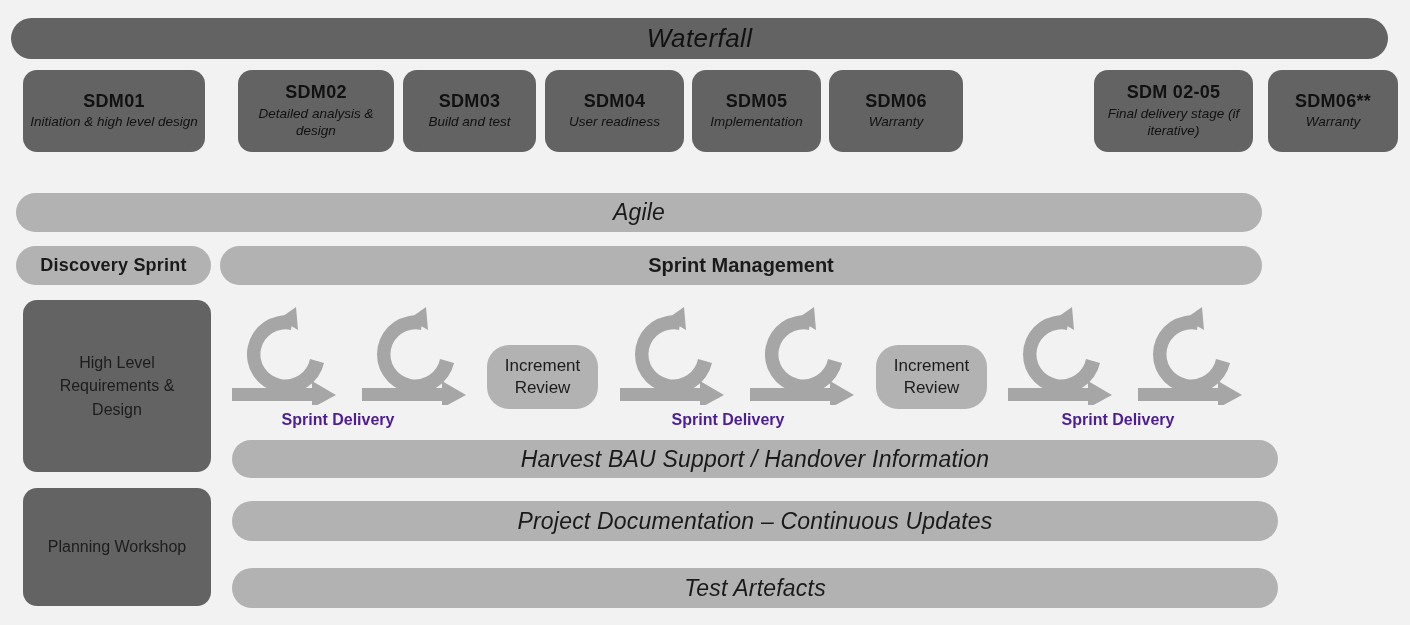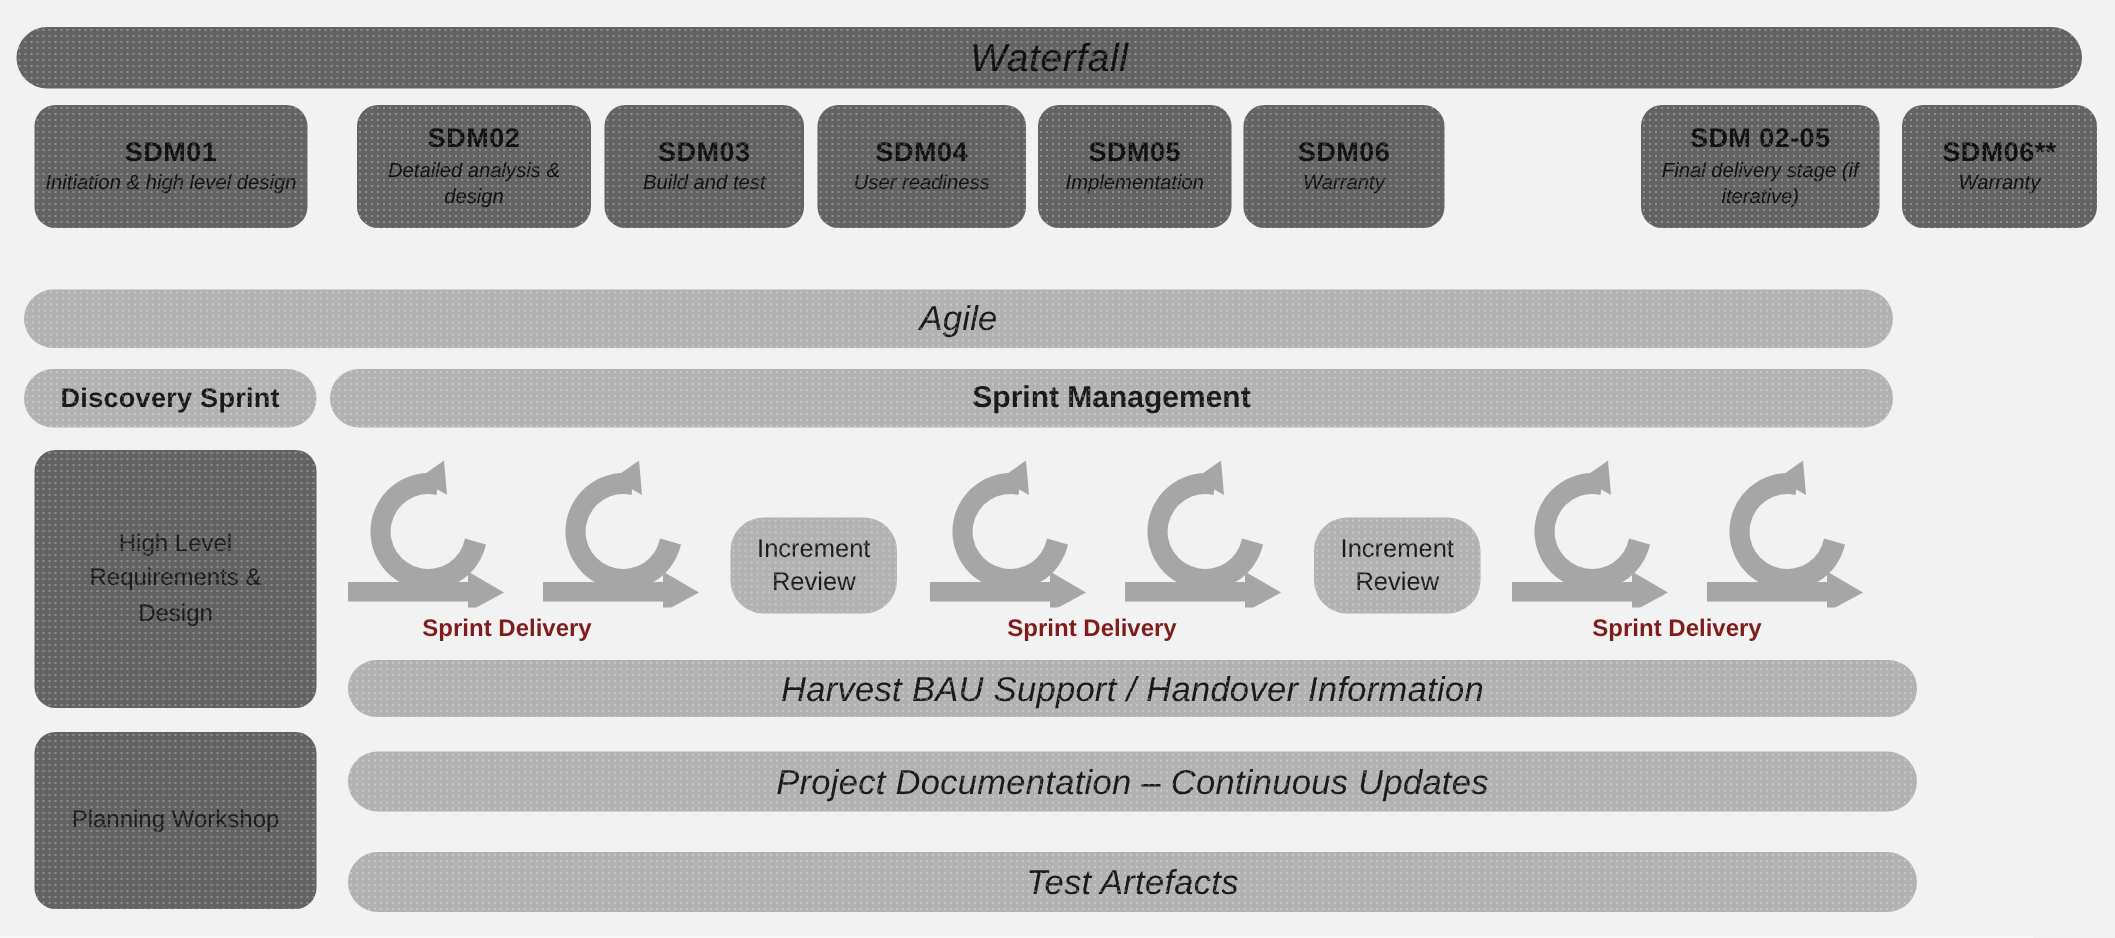--- a/index.html
+++ b/index.html
@@ -96,21 +96,21 @@
   .review-label {
     font-size: 17px;
     font-weight: 400;
     line-height: 1.3;
     color: #1c1c1c;
   }
   .delivery-label {
     position: absolute;
     font-weight: bold;
     font-size: 16px;
-    color: #7f1d1d;
+    color: #4c1d95;
     white-space: nowrap;
     text-align: center;
   }
 
   
   .cycle {
     position: absolute;
     width: 110px;
     height: 100px;
   }

